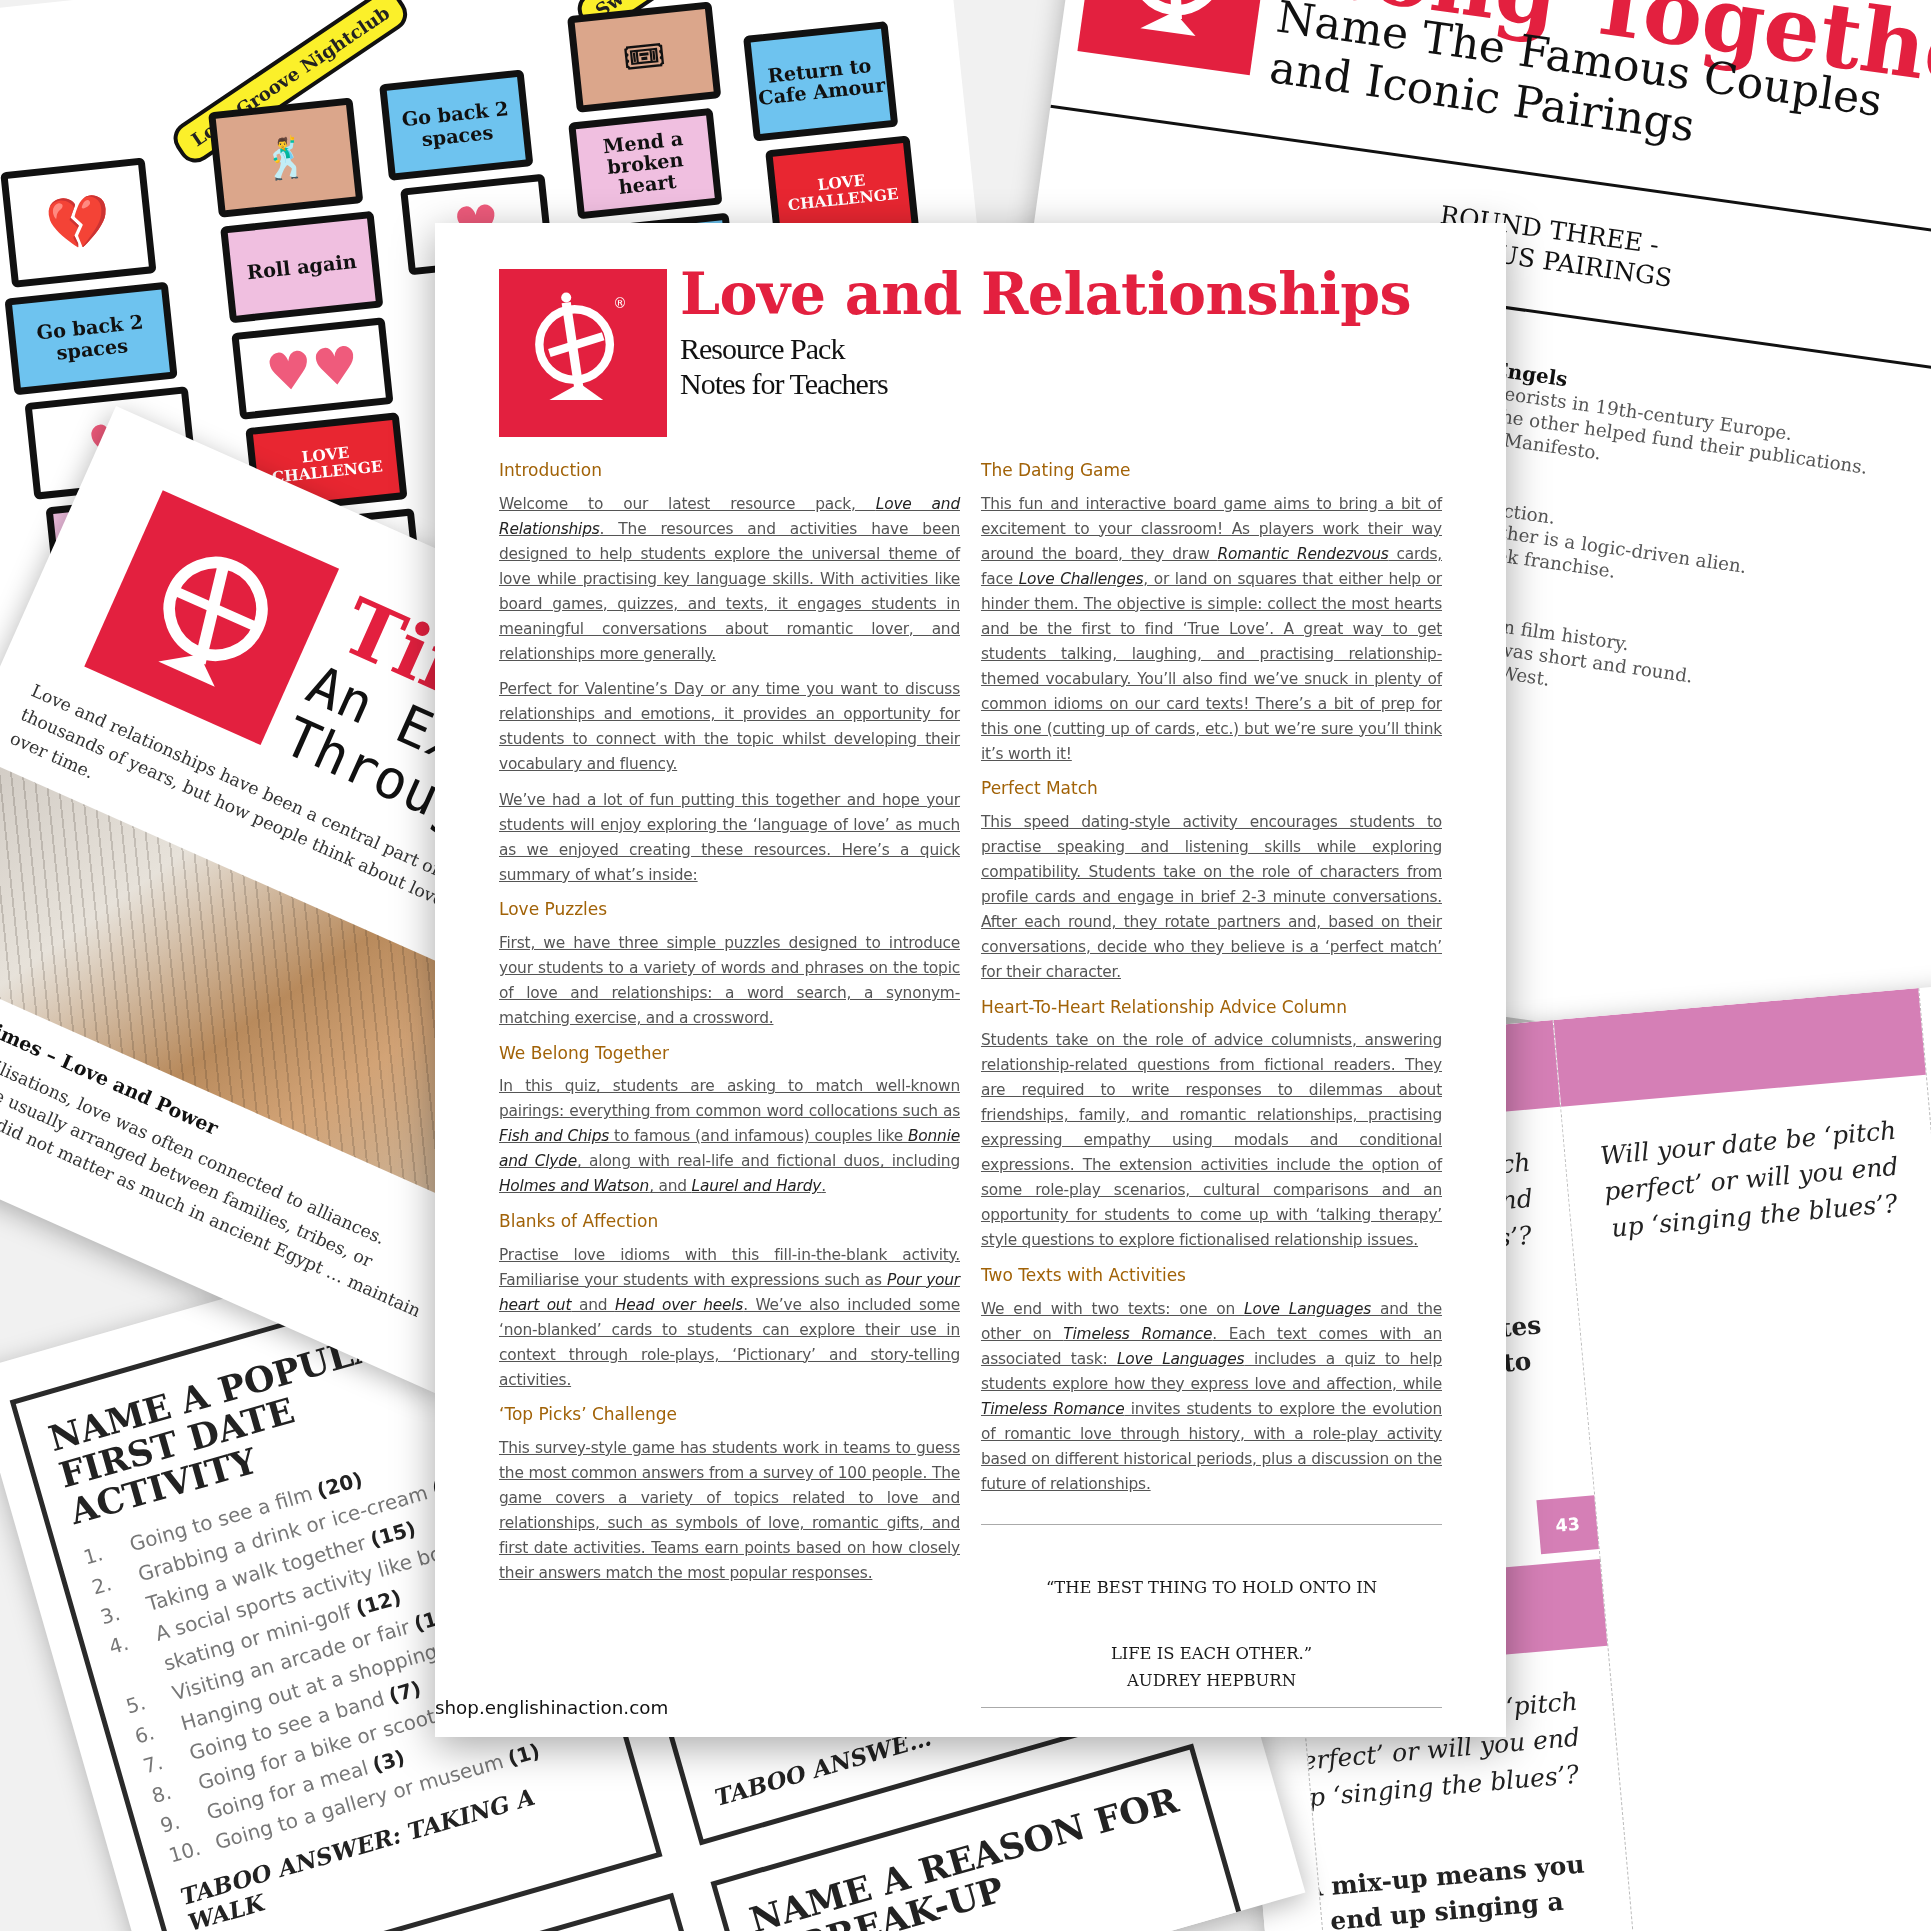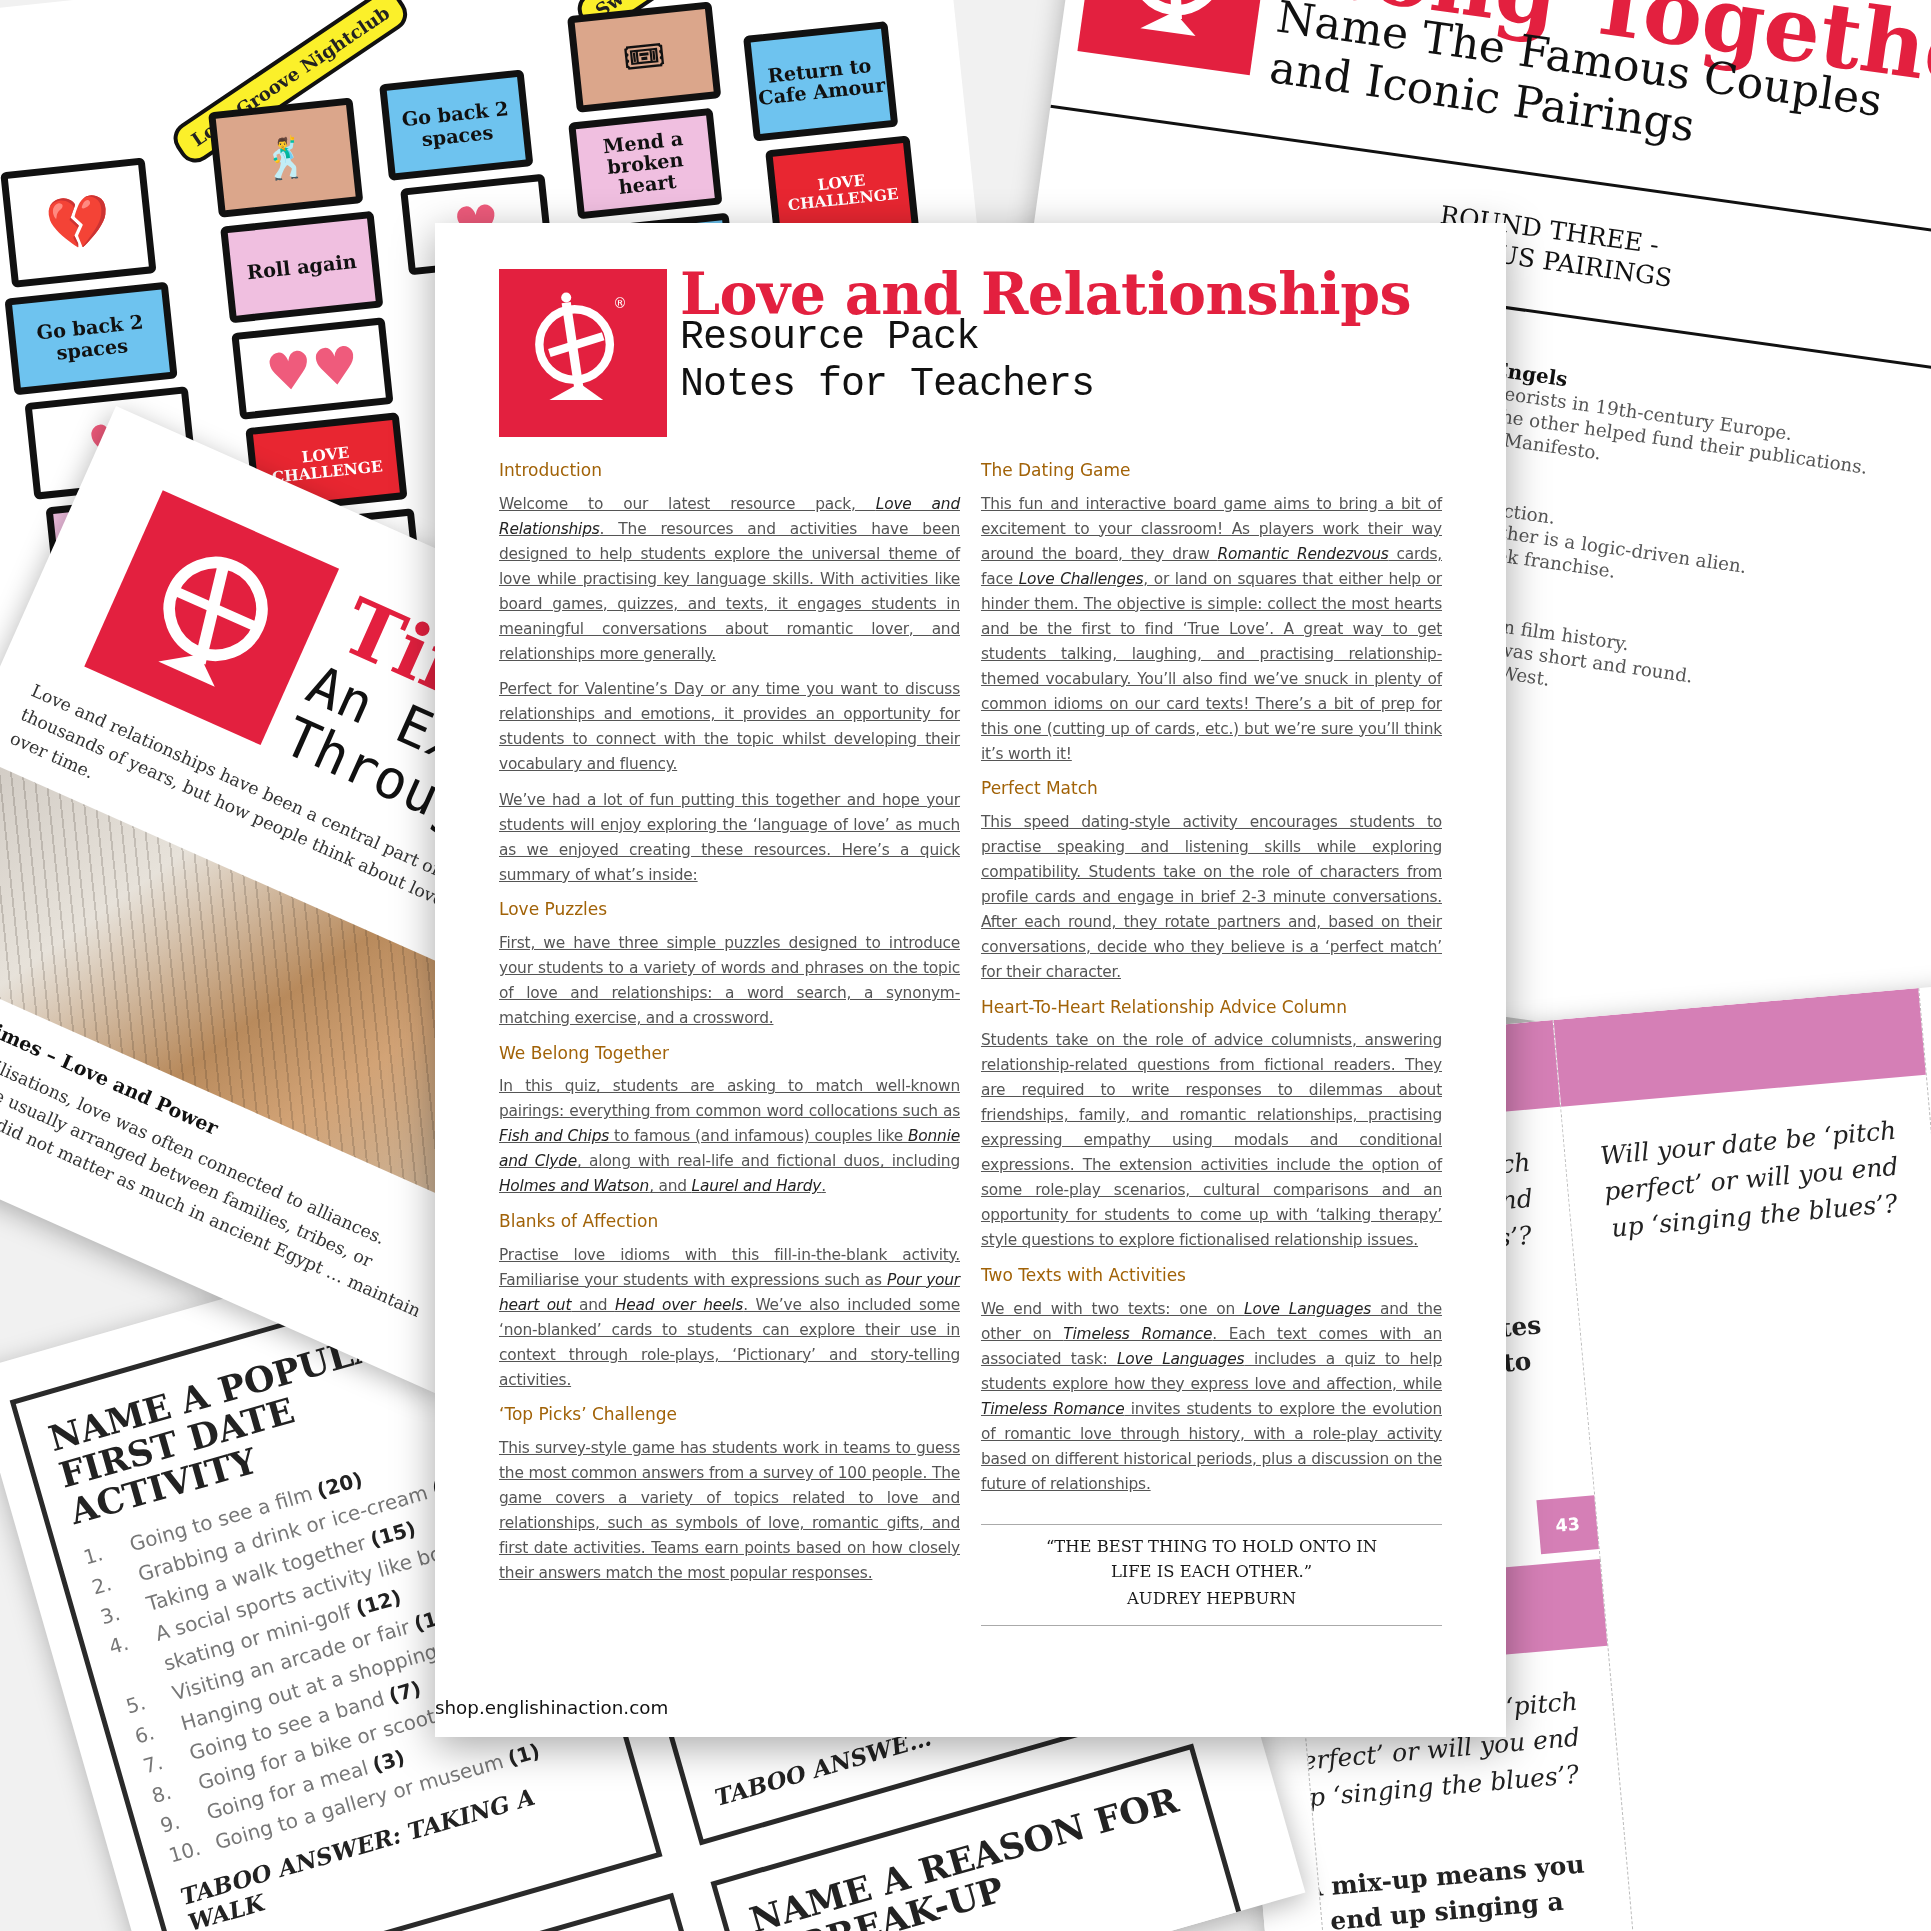--- a/index.html
+++ b/index.html
@@ -62,29 +62,29 @@
   .kcard .khead { height: 87px; background: #d57fb6; color: #fff; font-family: "DejaVu Serif", serif; font-weight: bold; font-size: 26px; text-align: center; line-height: 1.1; padding-top: 13.5px; }
   .kcard .kq { font-family: "DejaVu Serif", serif; font-style: italic; font-size: 25px; color: #222; text-align: center; line-height: 1.45; margin: 35px 21px 0; }
   .kcard .ka { font-family: "DejaVu Serif", serif; font-weight: bold; font-size: 25px; color: #222; text-align: center; line-height: 1.4; margin: 54px 29px 0; }
   .kcard .kreward { position: absolute; bottom: 25px; left: 0; width: 290px; text-align: center; font-family: "DejaVu Serif", serif; font-weight: bold; font-size: 23px; color: #111; }
   .kcard .knum { position: absolute; bottom: 9.7px; right: 0; width: 58px; height: 54px; background: #d57fb6; color: #fff; font-family: "DejaVu Sans", sans-serif; font-weight: bold; font-size: 17.4px; display: flex; align-items: center; justify-content: center; }
 
   
   #main { left: 435px; top: 223px; width: 1071px; height: 1514px; z-index: 10; box-shadow: 0 9.7px 39px rgba(0,0,0,0.35); }
   #main .logo-box { left: 64px; top: 46px; width: 168px; height: 168px; }
   #main .m-title { position: absolute; left: 245px; top: 37px; font-size: 57px; letter-spacing: -0.5px; white-space: nowrap; }
-  #main .m-sub { position: absolute; left: 245px; top: 92px; font-family: Liberation Mono, monospace; font-size: 40px; line-height: 1.17; color: #111; letter-spacing: -1px; }
+  #main .m-sub { position: absolute; left: 245px; top: 108px; font-family: Liberation Serif, serif; font-size: 30px; line-height: 1.17; color: #111; letter-spacing: -1px; }
   #main .col { position: absolute; top: 236px; width: 461px; }
   #main .col.left { left: 64px; }
   #main .col.right { left: 546px; }
   .m-h { font-family: "DejaVu Sans", sans-serif; font-size: 17px; color: #a16207; line-height: 1.3; margin-bottom: 10.6px; }
   .m-p { font-family: "DejaVu Sans", sans-serif; font-size: 15.4px; color: #555; line-height: 25px; text-align: justify; margin-bottom: 10.6px; letter-spacing: -0.2px; text-decoration: underline; }
   .m-p i { color: #222; }
   .quote-box { margin-top: 27px; border-top: 1.9px solid #aaa; border-bottom: 1.9px solid #aaa; padding: 9.7px 0 11.6px; text-align: center; }
-  .quote-box .q { font-family: "DejaVu Serif", serif; font-size: 16.4px; line-height: 25px; color: #1a1a1a; }
+  .quote-box .q { font-family: "DejaVu Serif", serif; font-size: 16.4px; line-height: 25px; color: #1a1a1a; margin-top: 41px; }
   .quote-box .a { font-family: "DejaVu Serif", serif; font-size: 16.4px; line-height: 29px; color: #1a1a1a; }
   .site { position: absolute; left: 0; width: 100%; bottom: 19.3px; text-align: left; font-family: "DejaVu Sans", sans-serif; font-size: 18.3px; color: #111; }
 </style>
 </head>
 <body>
 
 <div class="sheet" id="board">
   <div class="sq white" style="left:77px;top:164px;width:145px;height:116px;">
       <span class="heart">💔</span>
     </div>

